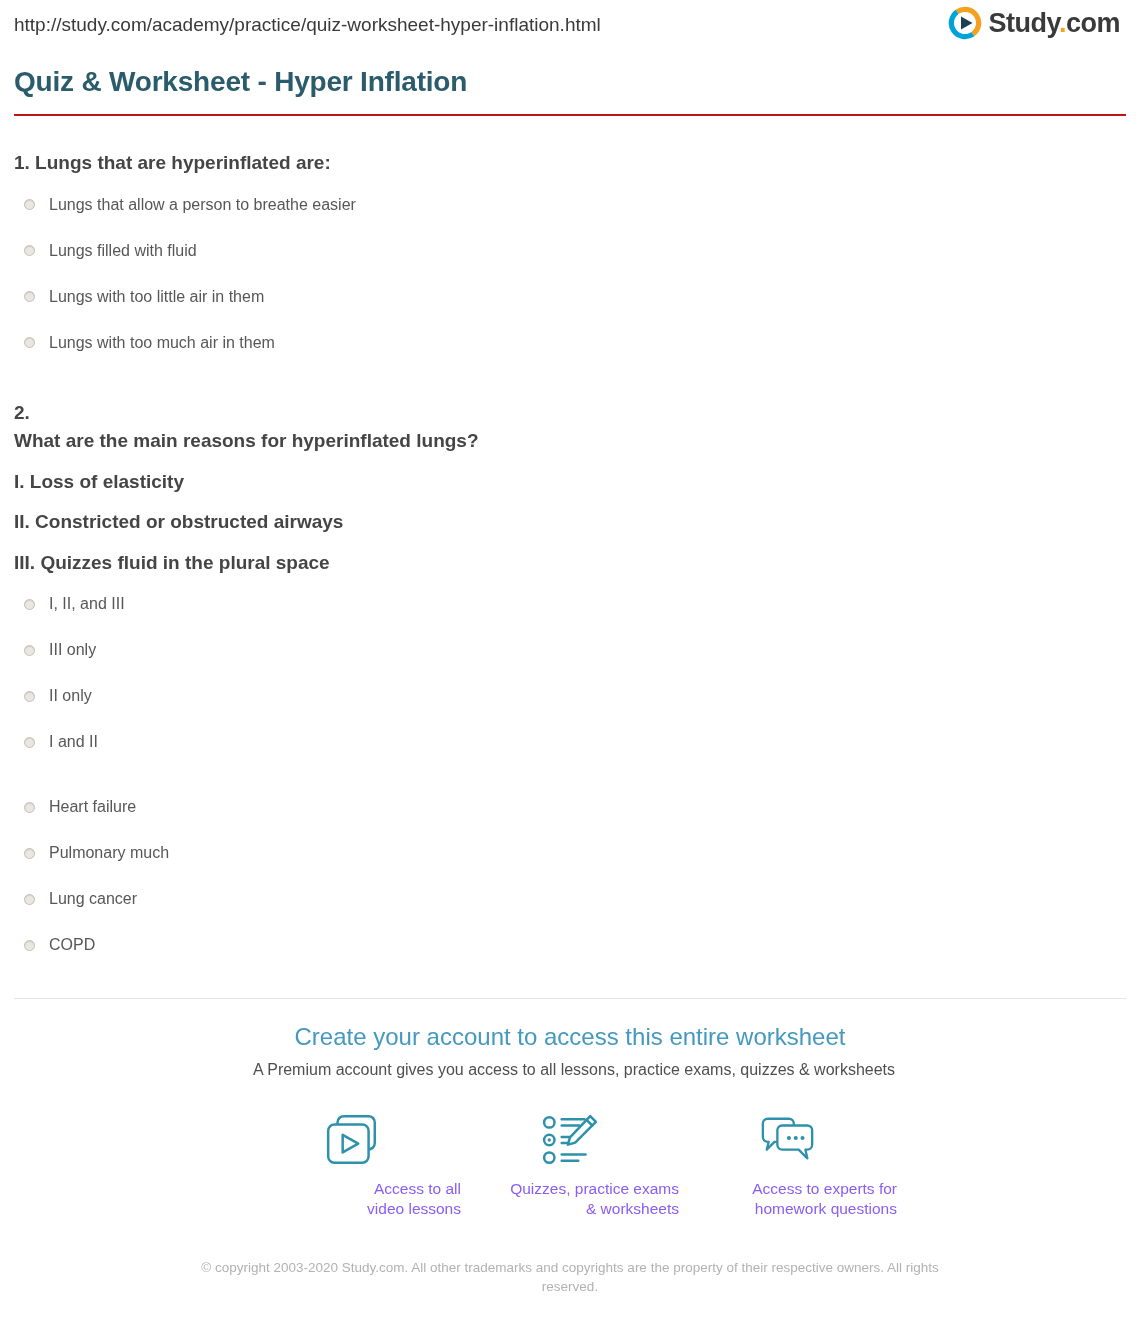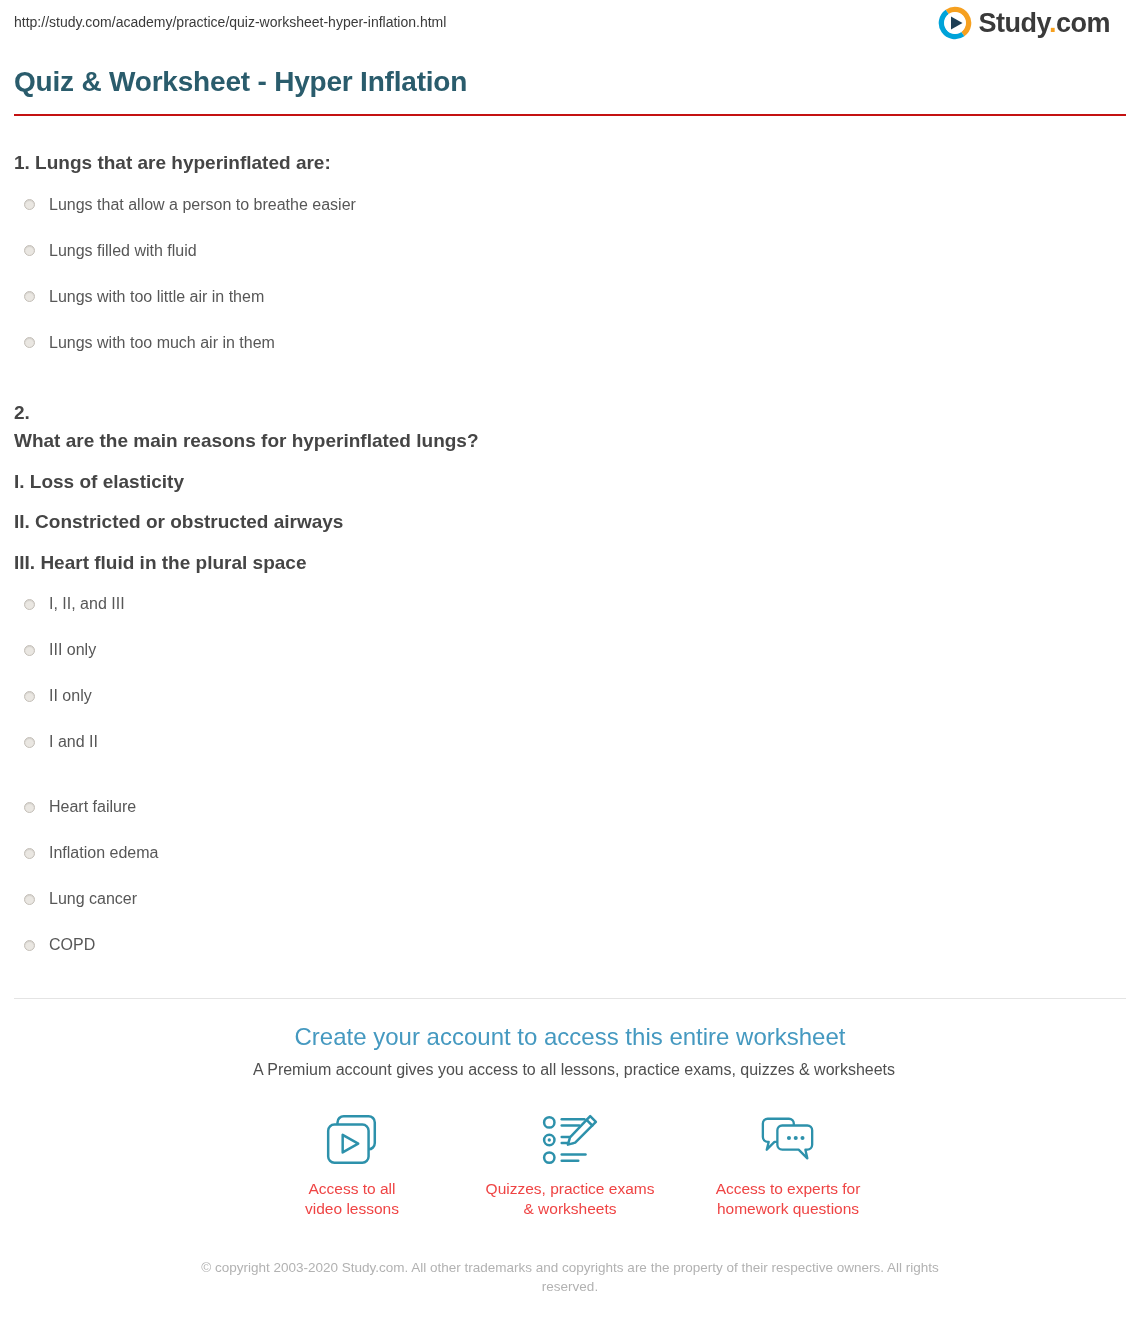--- a/index.html
+++ b/index.html
@@ -22,22 +22,22 @@
     background:#fff;
     font-family:"Liberation Sans","DejaVu Sans",sans-serif;
     width:1140px;
     min-height:1329px;
     color:var(--text-mid);
   }
   .page{width:1140px;position:relative;padding-bottom:30px;}
 
   
   .header{position:relative;height:50px;padding:12px 20px 0 14px;}
-  .url-text{font-size:14px;color:#3a3a3a;padding-top:2px;}
-  .logo{position:absolute;right:30px;top:6px;display:flex;align-items:center;gap:6px;text-decoration:none;}
+  .url-text{font-size:19px;color:#3a3a3a;padding-top:2px;}
+  .logo{position:absolute;right:20px;top:6px;display:flex;align-items:center;gap:6px;text-decoration:none;}
   .logo-icon{width:34px;height:34px;display:block;}
   .logo-text{font-size:27px;font-weight:bold;color:#3a3a3a;letter-spacing:-0.5px;line-height:34px;}
   .logo-text .dot{color:var(--logo-orange);}
 
   
   .page-title{margin:16px 14px 0;font-size:28px;font-weight:bold;color:var(--title-teal);letter-spacing:-0.2px;}
   .title-rule{height:2px;background:var(--accent-red);margin:16px 14px 0;border:none;}
 
   
   .quiz{padding:0 14px;}
@@ -54,21 +54,21 @@
 
   
   .section-divider{height:1px;background:var(--divider-gray);margin:44px 14px 0;border:none;}
   .cta{text-align:center;margin-top:24px;}
   .cta-heading{font-size:24px;font-weight:normal;color:var(--cta-blue);}
   .cta-sub{font-size:16px;color:#4f4f4f;margin-top:10px;padding-left:8px;}
   .features{display:flex;justify-content:center;margin-top:32px;}
   .feature{width:218px;text-align:center;}
   .feature .icon-box{height:56px;display:flex;align-items:flex-end;justify-content:center;}
   .feature svg{width:58px;height:54px;display:block;}
-  .feature-label{margin-top:12px;font-size:15.5px;color:#ef4444;line-height:1.3;white-space:pre-line;}
+  .feature-label{margin-top:12px;font-size:15.5px;color:#8b5cf6;line-height:1.3;white-space:pre-line;text-align:right;}
 
   
   .footer{margin-top:40px;text-align:center;}
   .copyright{font-size:13.5px;color:var(--text-light);max-width:760px;margin:0 auto;line-height:1.35;}
 </style>
 </head>
 <body>
 
 <div class="page">
 
@@ -110,21 +110,21 @@
             <span class="radio"></span>
             <span class="option-label">Lungs with too much air in them</span>
           </div>
         </div>
       </div>
       <div class="question">
         <div class="q-heading">2.
 What are the main reasons for hyperinflated lungs?</div>
         <div class="q-heading">I. Loss of elasticity</div>
         <div class="q-heading">II. Constricted or obstructed airways</div>
-        <div class="q-heading">III. Heart fluid in the plural space</div>
+        <div class="q-heading">III. Quizzes fluid in the plural space</div>
         <div class="options">
           <div class="option">
             <span class="radio"></span>
             <span class="option-label">I, II, and III</span>
           </div>
           <div class="option">
             <span class="radio"></span>
             <span class="option-label">III only</span>
           </div>
           <div class="option">
@@ -138,21 +138,21 @@
         </div>
       </div>
       <div class="question">
         <div class="options">
           <div class="option">
             <span class="radio"></span>
             <span class="option-label">Heart failure</span>
           </div>
           <div class="option">
             <span class="radio"></span>
-            <span class="option-label">Inflation edema</span>
+            <span class="option-label">Pulmonary much</span>
           </div>
           <div class="option">
             <span class="radio"></span>
             <span class="option-label">Lung cancer</span>
           </div>
           <div class="option">
             <span class="radio"></span>
             <span class="option-label">COPD</span>
           </div>
         </div>

